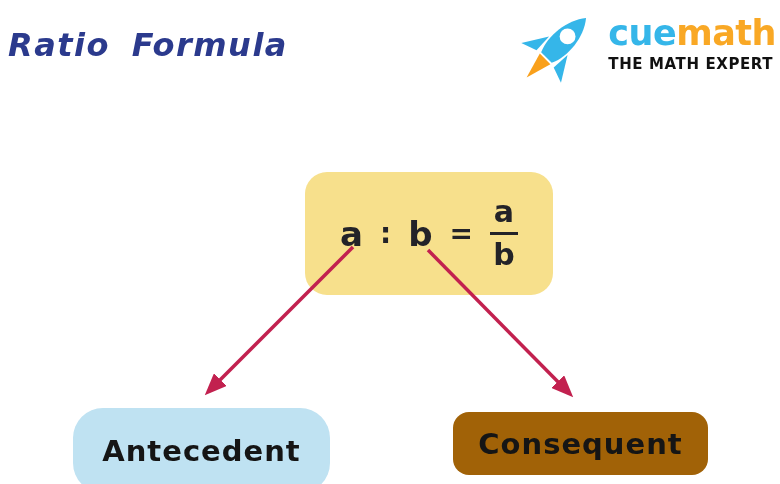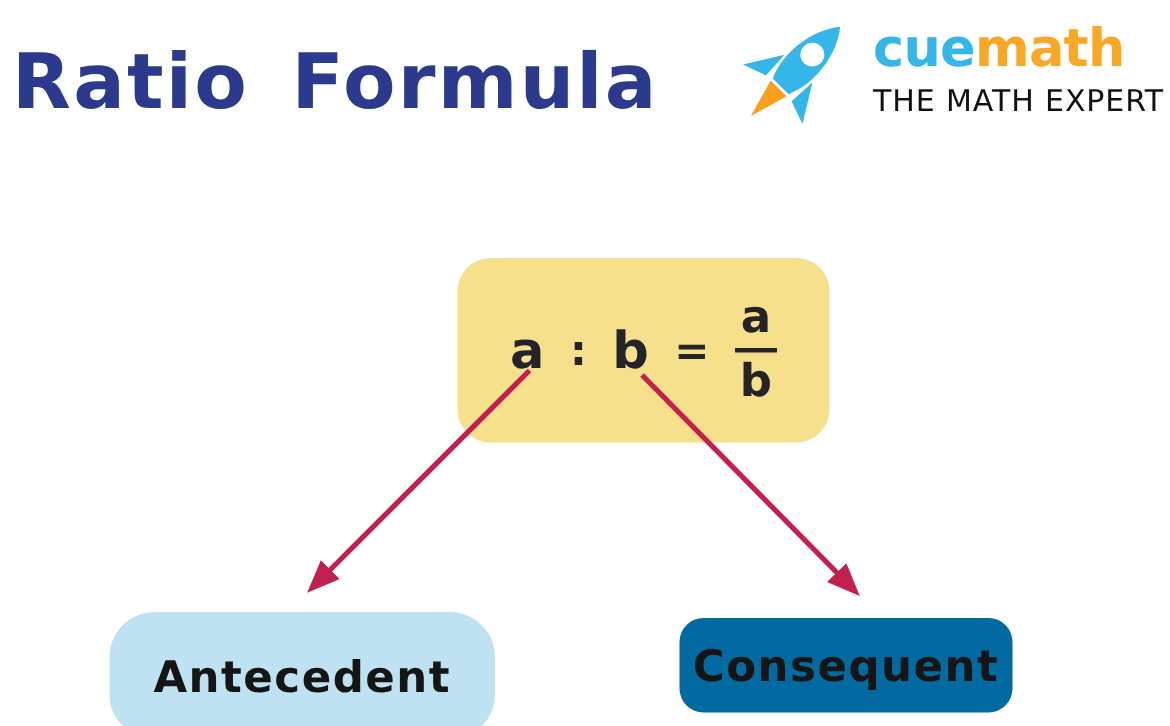--- a/index.html
+++ b/index.html
@@ -11,25 +11,26 @@
     overflow: hidden;
     font-family: "DejaVu Sans", sans-serif;
   }
 
   
   .page-title {
     position: absolute;
     left: 8px;
     top: 26px;
     margin: 0;
-    font-size: 51px;
+    font-size: 32px;
     font-weight: 800;
     letter-spacing: 1.5px;
     word-spacing: 9px;
     color: #2B3A8D;
+    font-style: italic;
   }
 
   
   .logo {
     position: absolute;
     top: 4px;
     right: 4px;
     display: flex;
     align-items: flex-start;
   }
@@ -38,22 +39,22 @@
   .logo-brand {
     font-size: 35px;
     font-weight: 700;
     line-height: 1;
     letter-spacing: -0.5px;
   }
   .logo-brand .cue  { color: #35B6E9; }
   .logo-brand .math { color: #F9A825; }
   .logo-tagline {
     margin-top: 4px;
-    font-size: 20px;
-    font-weight: 400;
+    font-size: 15px;
+    font-weight: 700;
     letter-spacing: 0.6px;
     color: #111111;
     white-space: nowrap;
   }
 
   
   .formula-box {
     position: absolute;
     left: 305px;
     top: 172px;
@@ -106,22 +107,22 @@
   }
   .label-box.antecedent {
     left: 73px; top: 408px;
     width: 257px; height: 85px;
     background: #BFE2F2;
     border-radius: 30px;
     text-align: right;
   }
   .label-box.consequent {
     left: 453px; top: 412px;
-    width: 222px; height: 63px;
-    background: #0369a1;
+    width: 255px; height: 63px;
+    background: #a16207;
     border-radius: 16px;
   }
 </style>
 </head>
 <body>
 
 <div class="canvas">
 
   <h1 class="page-title">Ratio Formula</h1>
 

